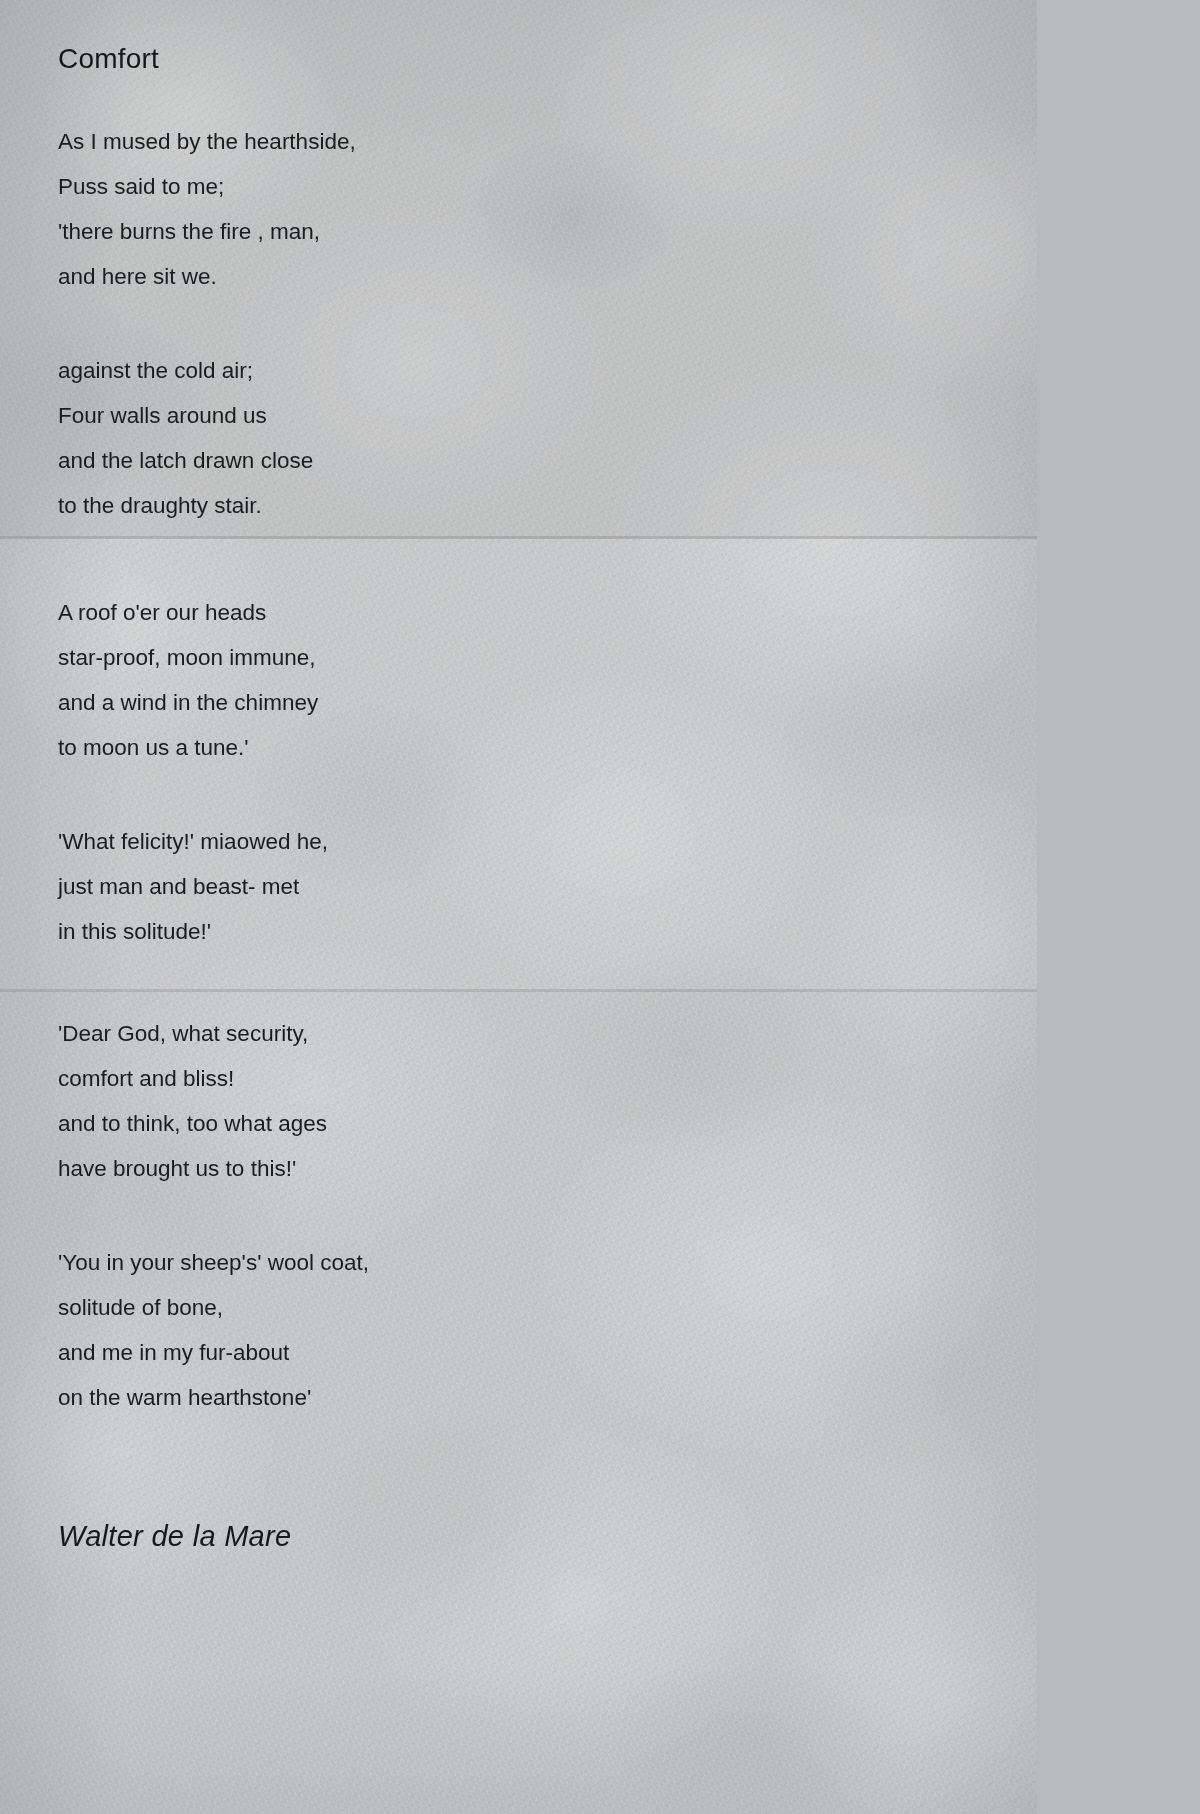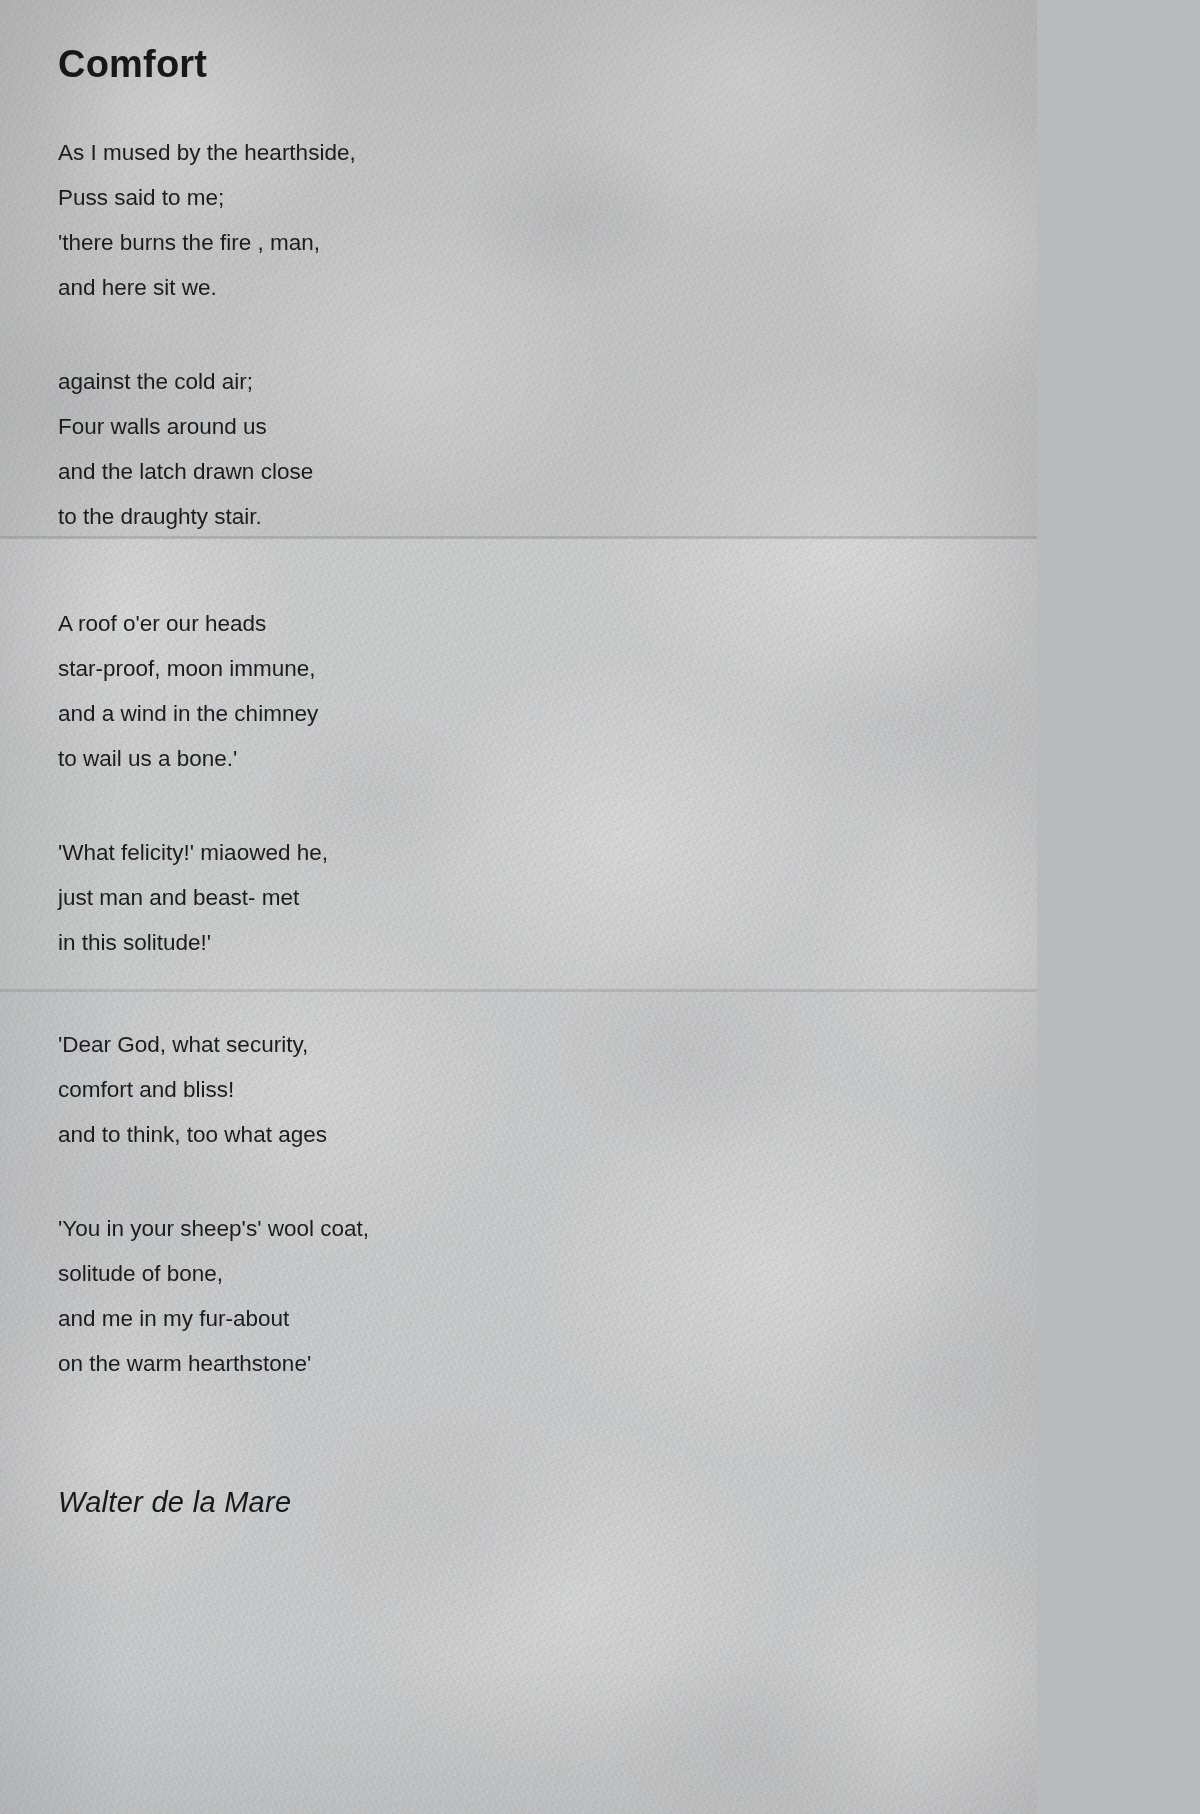--- a/index.html
+++ b/index.html
@@ -95,22 +95,22 @@
                                 rgba(120,121,124,0) 92%, rgba(120,121,124,0.12));
   }
 
   
   .content {
     position: relative;
     z-index: 5;
     padding: 44px 60px 0 58px;
   }
   #poem-title {
-    font-size: 38px;
-    font-weight: bold;
+    font-size: 28px;
+    font-weight: normal;
     color: #161719;
     letter-spacing: .2px;
     margin: 0 0 44px 0;
     line-height: 1.1;
   }
   .stanza {
     margin: 0 0 49px 0;
   }
   .stanza .line {
     font-size: 22.5px;
@@ -170,33 +170,34 @@
       <div class="line">against the cold air;</div>
       <div class="line">Four walls around us</div>
       <div class="line">and the latch drawn close</div>
       <div class="line">to the draughty stair.</div>
     </div>
 
     <div class="stanza" style="margin-top:62px;">
       <div class="line">A roof o'er our heads</div>
       <div class="line">star-proof, moon immune,</div>
       <div class="line">and a wind in the chimney</div>
-      <div class="line">to wail us a bone.'</div>
+      <div class="line">to moon us a tune.'</div>
     </div>
 
     <div class="stanza">
       <div class="line">'What felicity!' miaowed he,</div>
       <div class="line">just man and beast- met</div>
       <div class="line">in this solitude!'</div>
     </div>
 
     <div class="stanza" style="margin-top:57px;">
       <div class="line">'Dear God, what security,</div>
       <div class="line">comfort and bliss!</div>
       <div class="line">and to think, too what ages</div>
+      <div class="line">have brought us to this!'</div>
     </div>
 
     <div class="stanza" style="margin-bottom:0;">
       <div class="line">'You in your sheep's' wool coat,</div>
       <div class="line">solitude of bone,</div>
       <div class="line">and me in my fur-about</div>
       <div class="line">on the warm hearthstone'</div>
     </div>
 
     <div id="poem-author">Walter de la Mare</div>

